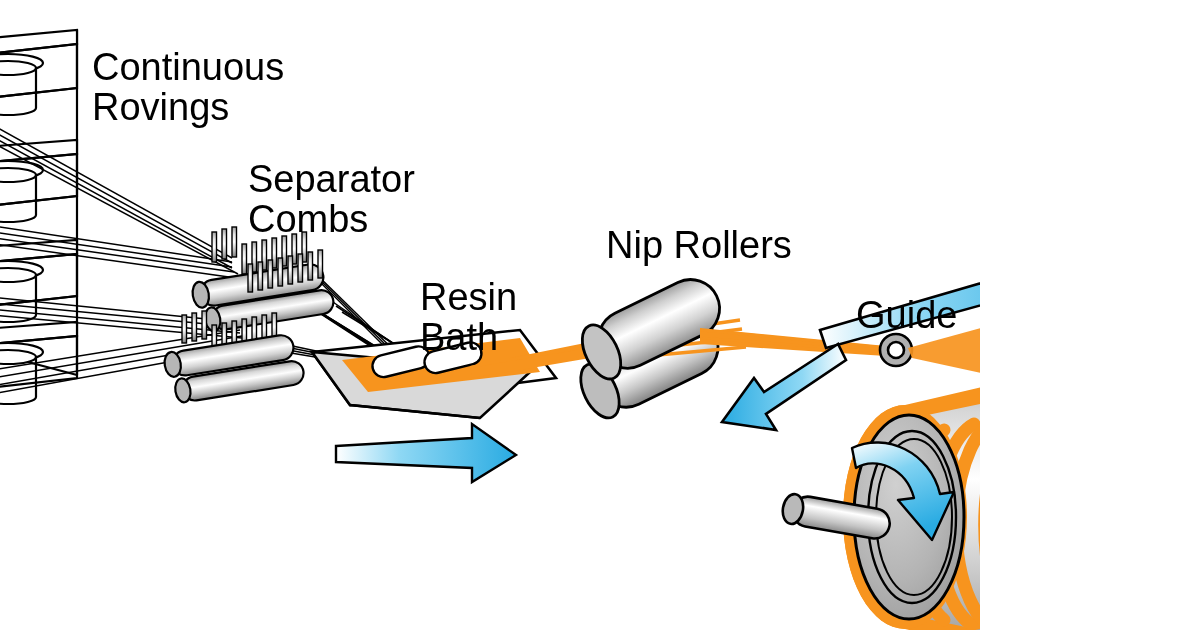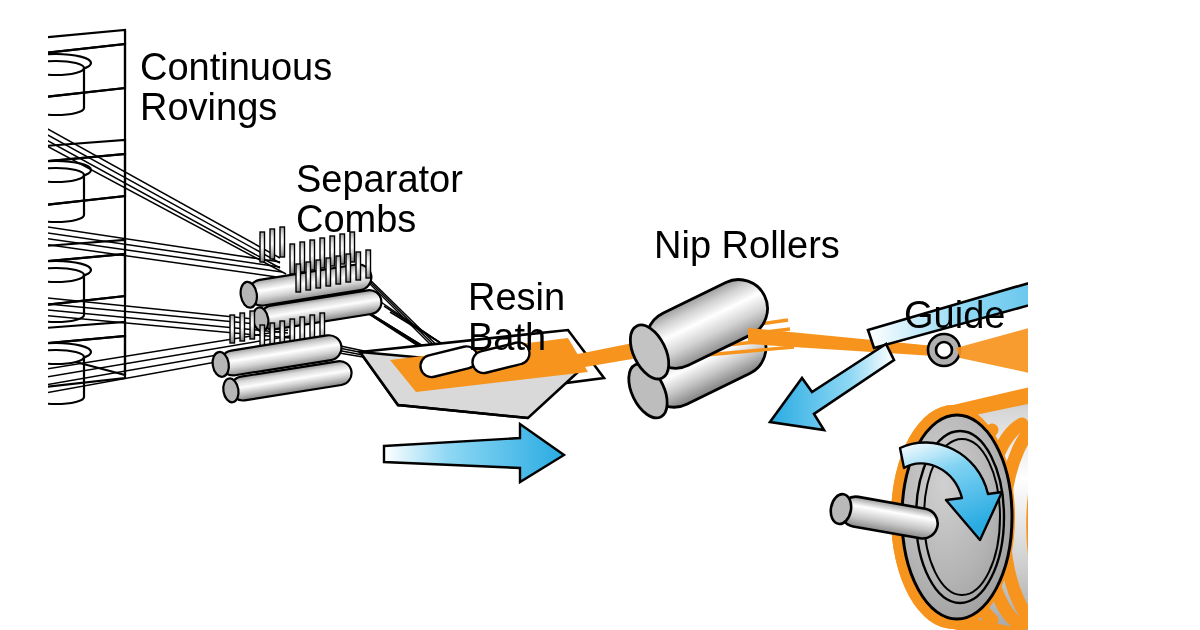--- a/index.html
+++ b/index.html
@@ -10,21 +10,20 @@
   }
   body {
     font-family: "Liberation Sans", sans-serif;
   }
   #stage {
     position: relative;
     width: 980px;
     height: 630px;
     overflow: hidden;
     background: #ffffff;
-    margin-left: 48px;
   }
   #diagram {
     display: block;
     width: 1200px;
     height: 630px;
   }
   .dlabel {
     font-family: "Liberation Sans", sans-serif;
     fill: #000000;
     font-size: 38px;

